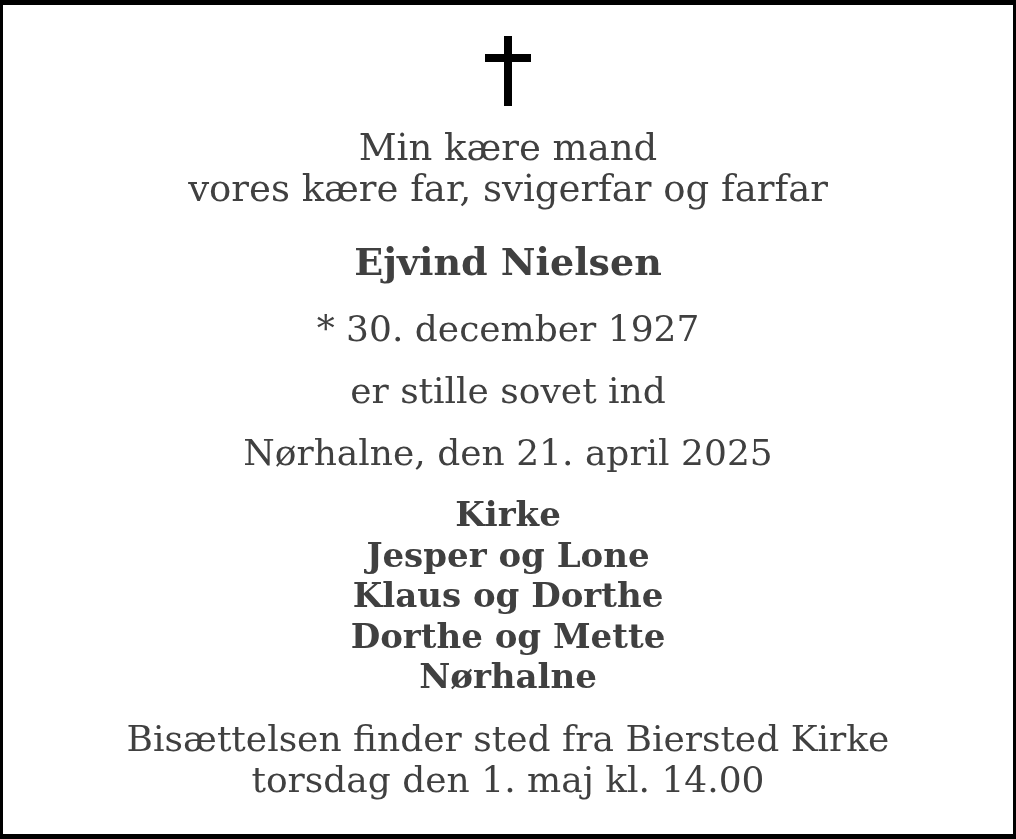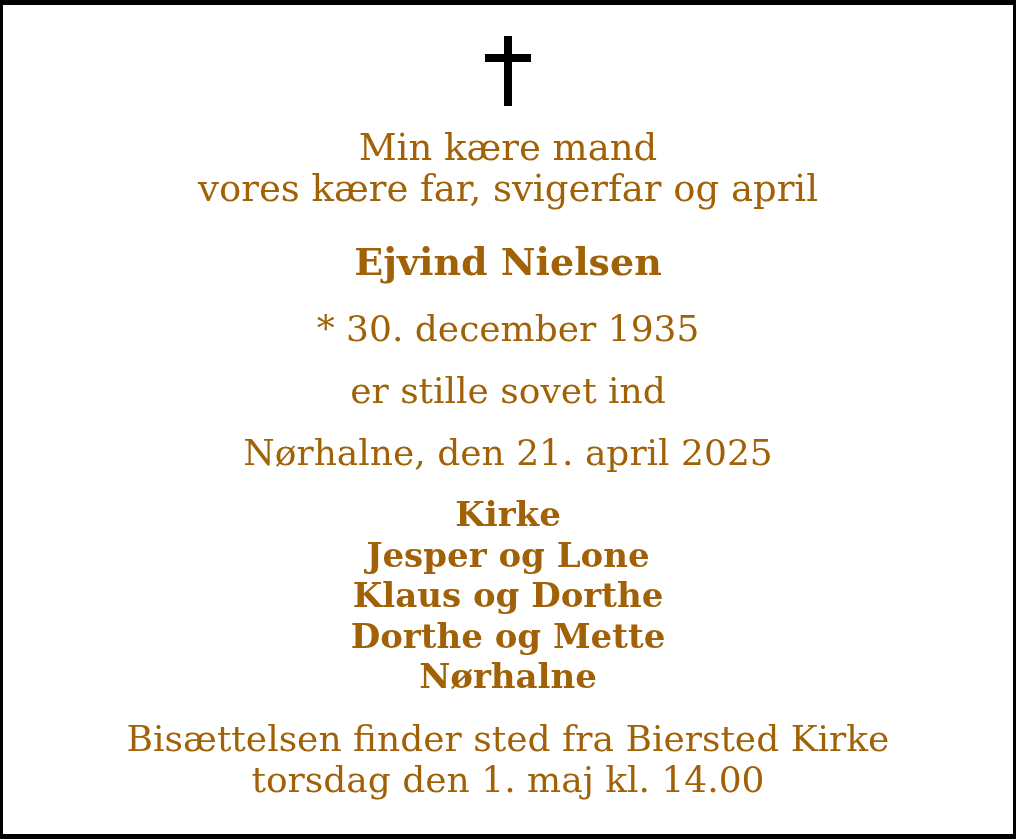--- a/index.html
+++ b/index.html
@@ -10,21 +10,21 @@
   .notice-frame {
     box-sizing: border-box;
     width: 1016px;
     height: 839px;
     border-top: 5px solid #000000;
     border-bottom: 5px solid #000000;
     border-left: 3px solid #000000;
     border-right: 3px solid #000000;
     background: #ffffff;
     font-family: "DejaVu Serif", "Liberation Serif", serif;
-    color: #a16207;
+    color: #404040;
     text-align: center;
     overflow: hidden;
   }
   
   .cross {
     position: relative;
     width: 46px;
     height: 70px;
     margin: 31px auto 0 auto;
   }
@@ -82,26 +82,26 @@
 
 <div class="notice-frame">
 
   <div class="cross">
     <div class="bar-v"></div>
     <div class="bar-h"></div>
   </div>
 
   <div class="intro">
     <div>Min kære mand</div>
-    <div>vores kære far, svigerfar og april</div>
+    <div>vores kære far, svigerfar og farfar</div>
   </div>
 
   <div class="deceased-name">Ejvind Nielsen</div>
 
-  <div class="info-line birth-line">* 30. december 1935</div>
+  <div class="info-line birth-line">* 30. december 1927</div>
 
   <div class="info-line">er stille sovet ind</div>
 
   <div class="info-line">Nørhalne, den 21. april 2025</div>
 
   <div class="mourners">
     <div>Kirke</div>
     <div>Jesper og Lone</div>
     <div>Klaus og Dorthe</div>
     <div>Dorthe og Mette</div>

